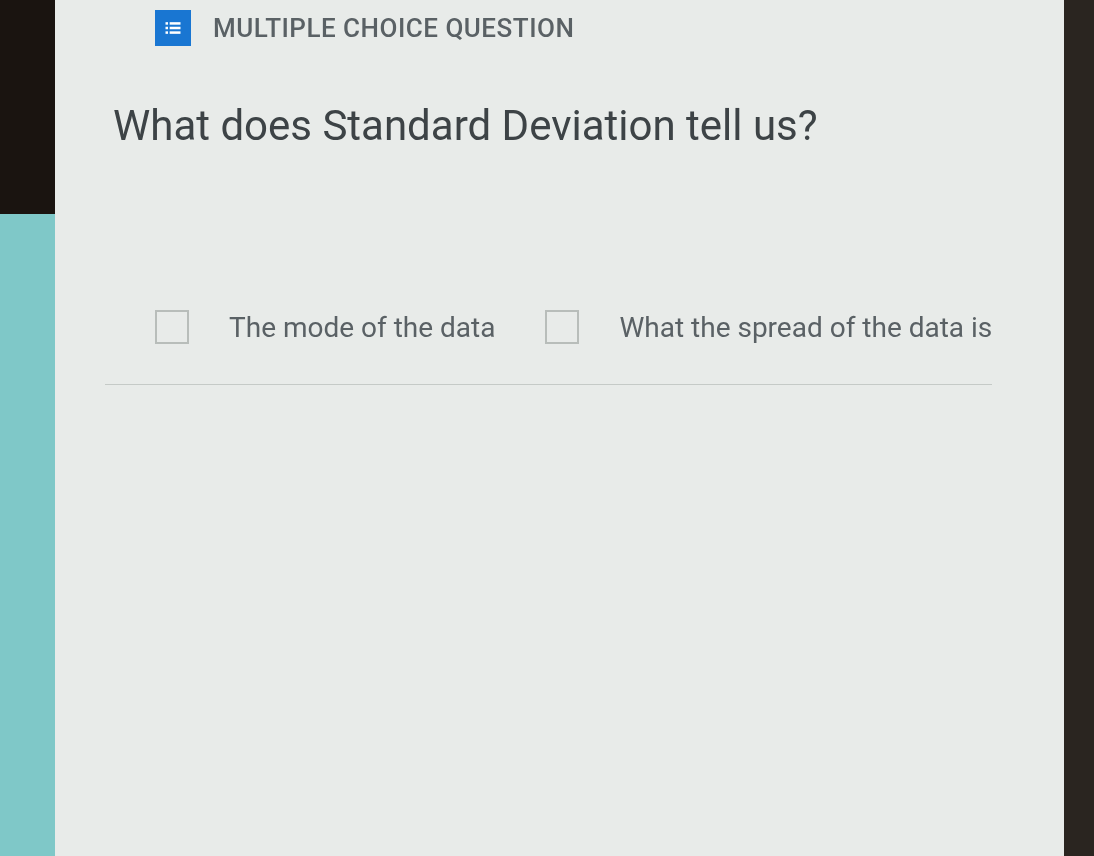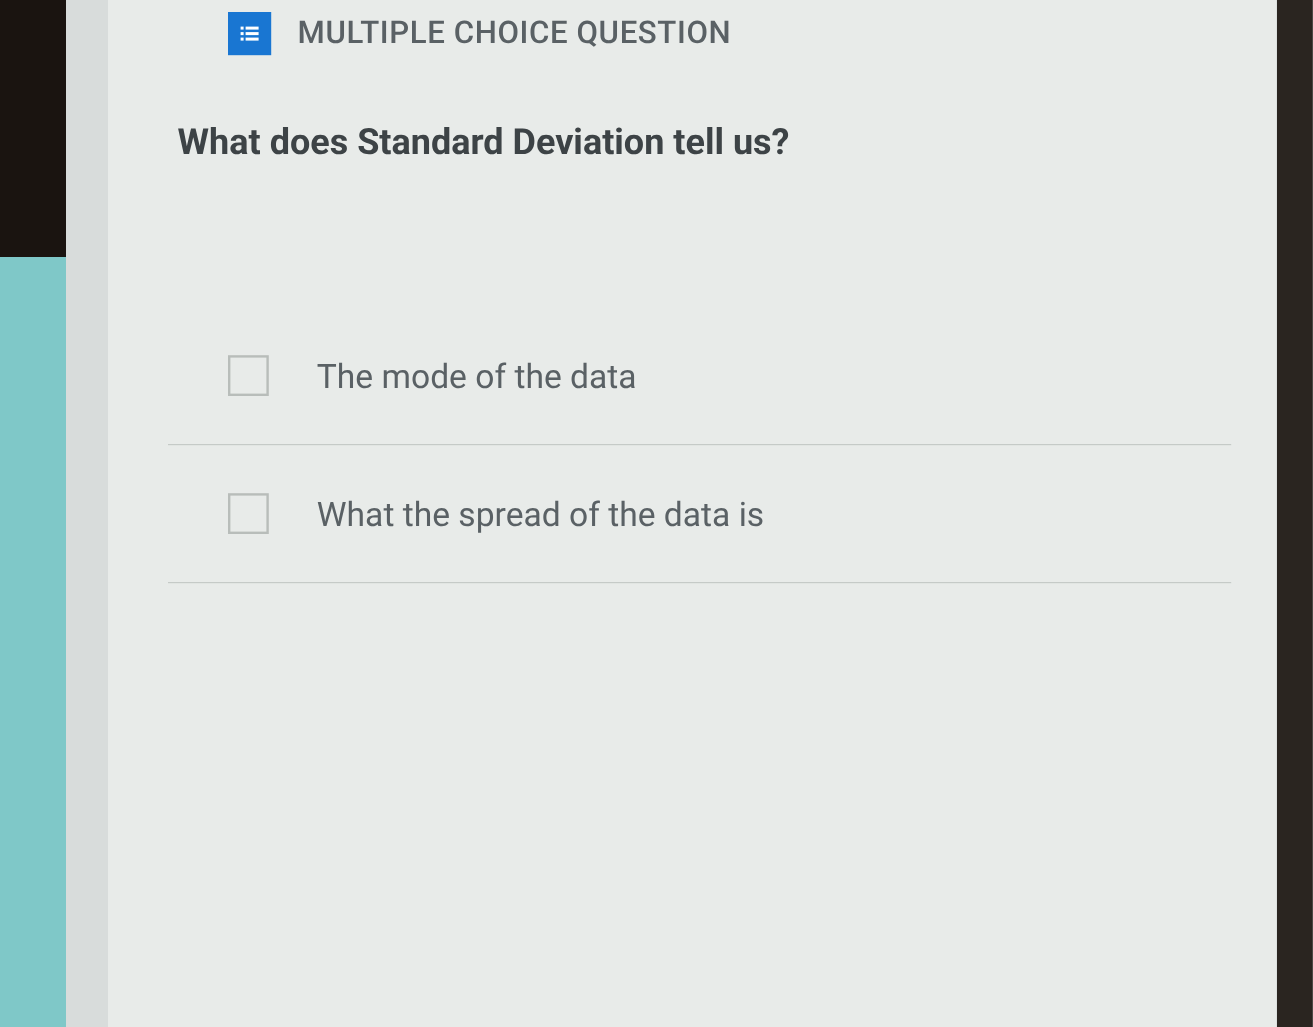--- a/index.html
+++ b/index.html
@@ -24,21 +24,20 @@
       background: linear-gradient(to bottom, #1a1410 0%, #1a1410 25%, #7fc8c8 25%, #7fc8c8 100%);
     }
     .card {
       position: absolute;
       left: 55px;
       top: 0;
       right: 30px;
       bottom: 0;
       background: #e8ebe9;
       padding: 10px 38px 0 50px;
-      margin-left: 35px;
     }
     .header {
       display: flex;
       align-items: center;
       gap: 22px;
       margin-bottom: 55px;
       padding-left: 50px;
     }
     .header-icon {
       width: 36px;
@@ -53,29 +52,28 @@
       width: 20px;
       height: 20px;
     }
     .header-label {
       font-size: 26px;
       font-weight: 500;
       color: #5a6165;
       letter-spacing: 0.5px;
     }
     .question-text {
-      font-size: 30px;
-      font-weight: 700;
+      font-size: 42px;
+      font-weight: 400;
       color: #3d4346;
       margin-bottom: 120px;
       padding-left: 8px;
     }
     .options {
       display: flex;
-      flex-direction: column;
     }
     .option-row {
       display: flex;
       align-items: center;
       gap: 40px;
       padding: 40px 0 40px 50px;
       border-bottom: 1px solid #c5cac7;
       cursor: pointer;
     }
     .option-row:first-child {

